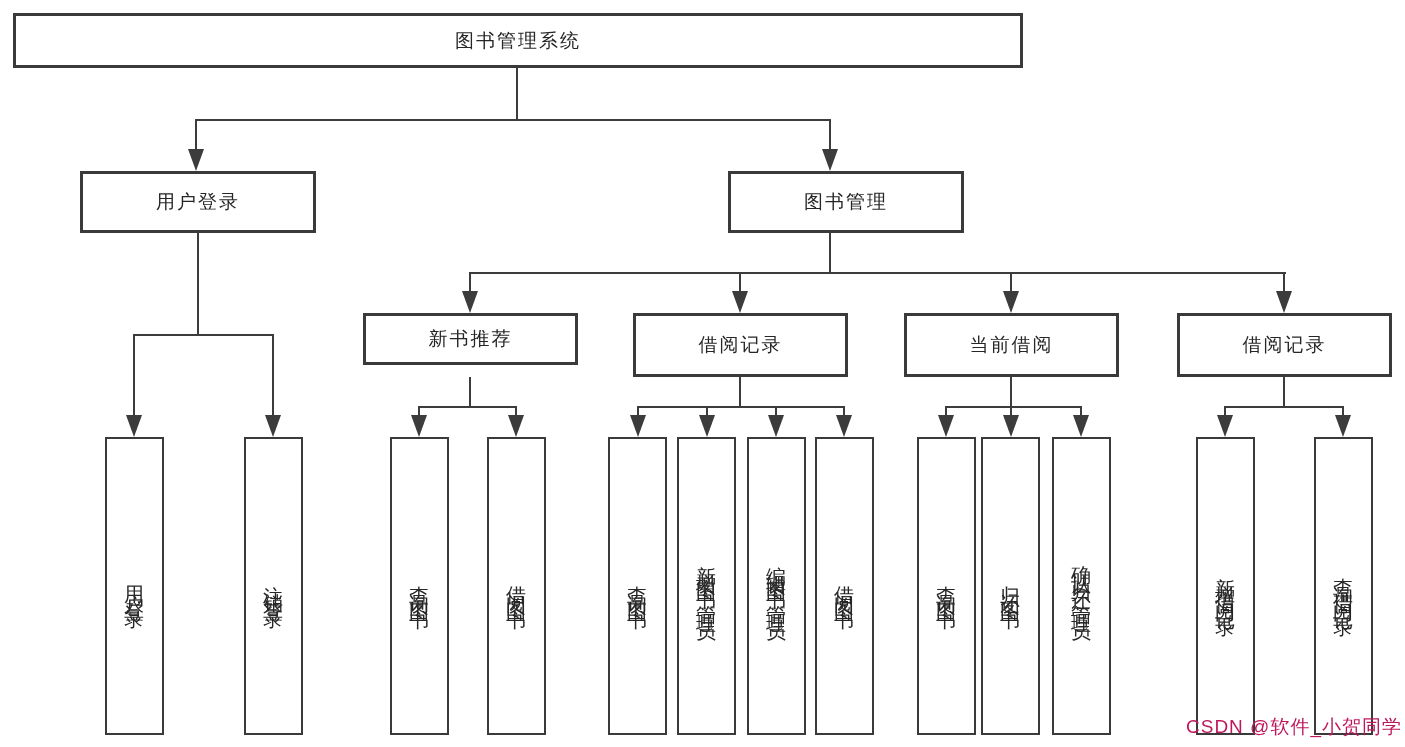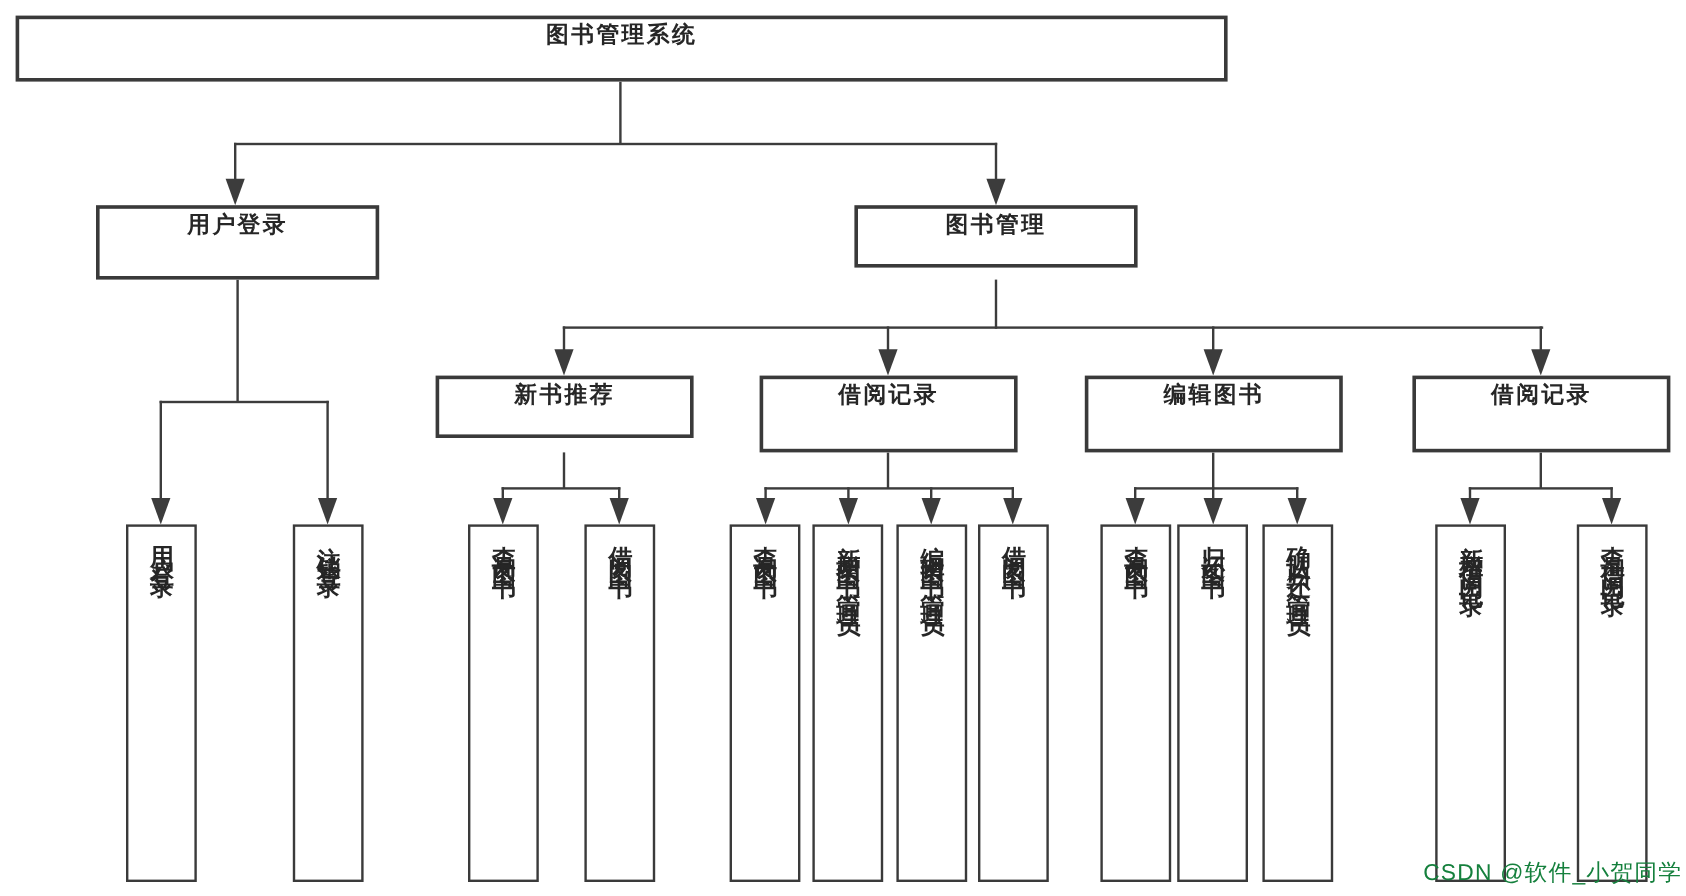--- a/index.html
+++ b/index.html
@@ -11,24 +11,24 @@
     font-family: "Liberation Sans", "DejaVu Sans", sans-serif;
     overflow: hidden;
   }
   .node {
     position: absolute;
     box-sizing: border-box;
     border: 3px solid #3a3a3a;
     background: #ffffff;
     color: #262626;
     display: flex;
+    align-items: center;
     justify-content: center;
     font-size: 19px;
     letter-spacing: 2px;
-    font-weight: bold;
   }
   .node.leaf { border-width: 2px; }
   .vtext {
     writing-mode: vertical-rl;
     text-orientation: mixed;
     font-size: 20px;
     line-height: 1;
     letter-spacing: 8px;
     white-space: nowrap;
   }
@@ -39,21 +39,21 @@
     width: 0; height: 0;
     border-left: 8px solid transparent;
     border-right: 8px solid transparent;
     border-top: 22px solid #3c3c3c;
   }
   .watermark {
     position: absolute;
     left: 1186px;
     top: 714px;
     font-size: 19px;
-    color: #15803d;
+    color: #be185d;
     letter-spacing: 1px;
     z-index: 5;
     white-space: nowrap;
   }
 </style>
 </head>
 <body>
 
 <div class="canvas">
 
@@ -117,34 +117,34 @@
   <div class="ahead" style="left:1335px;top:415px"></div>
 
   <div class="node" style="left:13px;top:13px;width:1010px;height:55px">
     <span>图书管理系统</span>
   </div>
 
   <div class="node" style="left:80px;top:171px;width:236px;height:62px">
     <span>用户登录</span>
   </div>
 
-  <div class="node" style="left:712px;top:171px;width:236px;height:52px">
+  <div class="node" style="left:728px;top:171px;width:236px;height:62px">
     <span>图书管理</span>
   </div>
 
   <div class="node" style="left:363px;top:313px;width:215px;height:52px">
     <span>新书推荐</span>
   </div>
 
   <div class="node" style="left:633px;top:313px;width:215px;height:64px">
     <span>借阅记录</span>
   </div>
 
   <div class="node" style="left:904px;top:313px;width:215px;height:64px">
-    <span>编辑图书</span>
+    <span>当前借阅</span>
   </div>
 
   <div class="node" style="left:1177px;top:313px;width:215px;height:64px">
     <span>借阅记录</span>
   </div>
 
   <div class="node leaf" style="left:105px;top:437px;width:59px;height:298px">
     <span class="vtext">用户登录</span>
   </div>
   <div class="node leaf" style="left:244px;top:437px;width:59px;height:298px">

